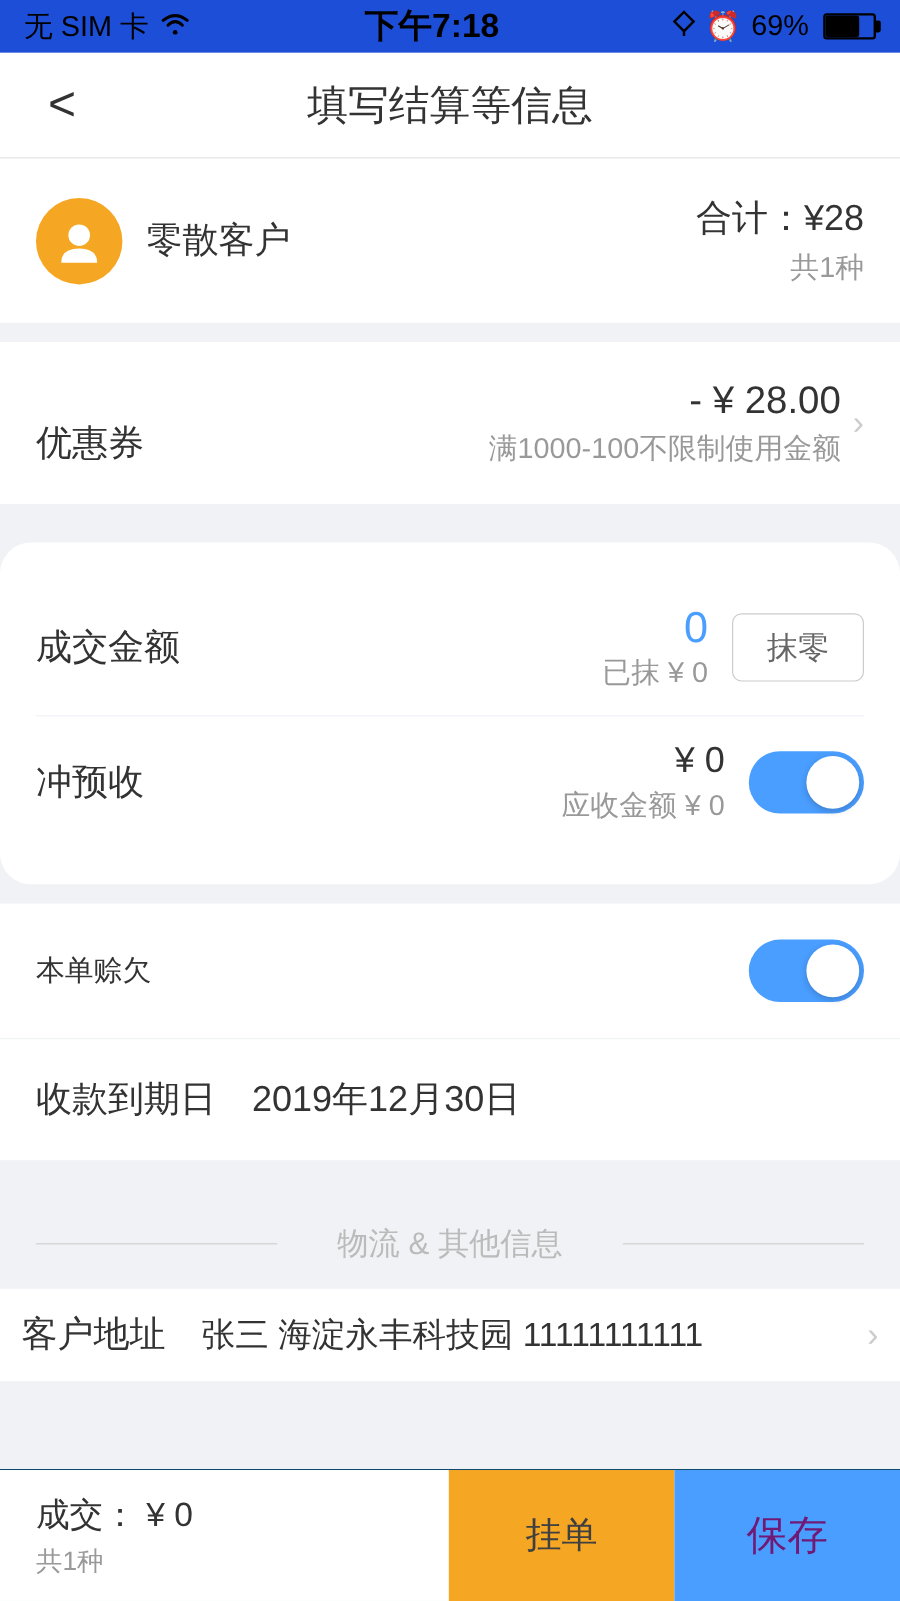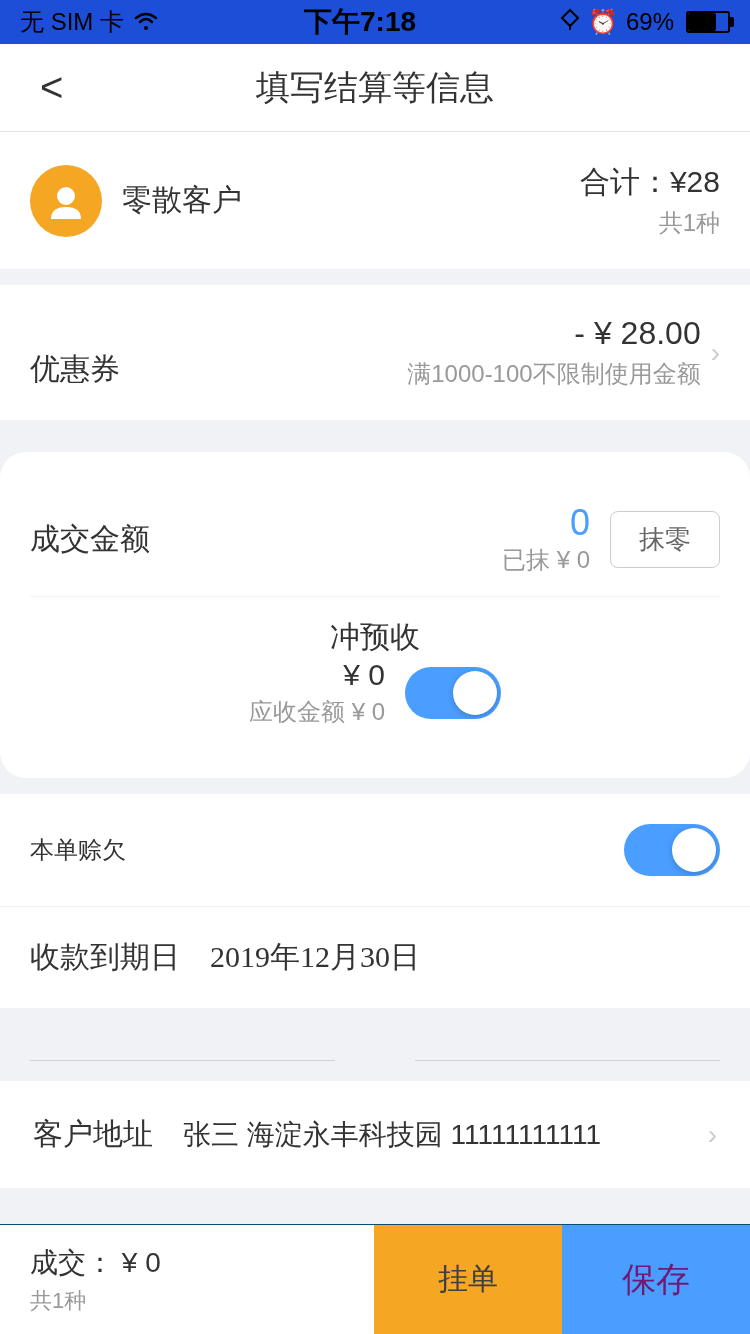--- a/index.html
+++ b/index.html
@@ -214,21 +214,20 @@
       text-align: right;
     }
 
     
     .charge-row {
       display: flex;
       align-items: center;
       justify-content: space-between;
       padding: 20px 0;
       border-top: 1px solid #f0f2f5;
-      flex-direction: column;
     }
     .charge-right {
       display: flex;
       align-items: center;
       gap: 20px;
     }
     .charge-info {
       text-align: right;
     }
     .charge-amount {
@@ -280,21 +279,20 @@
     
     .due-date-section {
       background: #fff;
       padding: 30px;
       border-top: 1px solid #f0f2f5;
     }
     .due-date-row {
       display: flex;
       align-items: flex-end;
       gap: 30px;
-      font-family: Liberation Serif, serif;
     }
     .due-date-label {
       font-size: 30px;
       color: #333;
       flex-shrink: 0;
     }
     .due-date-value {
       font-size: 30px;
       color: #333;
     }
@@ -317,21 +315,21 @@
     }
     .logistics-text {
       font-size: 26px;
       color: #bbb;
       white-space: nowrap;
     }
 
     
     .address-section {
       background: #fff;
-      padding: 33px;
+      padding: 18px;
       display: flex;
       align-items: center;
       justify-content: flex-start;
       margin-top: 0;
     }
     .address-label {
       font-size: 30px;
       color: #333;
       flex-shrink: 0;
       margin-right: 30px;
@@ -489,20 +487,21 @@
     <div class="due-date-row">
       <span class="due-date-label">收款到期日</span>
       <span class="due-date-value">2019年12月30日</span>
     </div>
   </div>
 
   <div class="section-divider"></div>
 
   <div class="logistics-divider">
     <div class="logistics-line"></div>
+    <span class="logistics-text">物流 &amp; 其他信息</span>
     <div class="logistics-line"></div>
   </div>
 
   <div class="address-section">
     <span class="address-label">客户地址</span>
     <span class="address-value">张三 海淀永丰科技园 11111111111</span>
     <span class="chevron-right">›</span>
   </div>
 
 </div>

